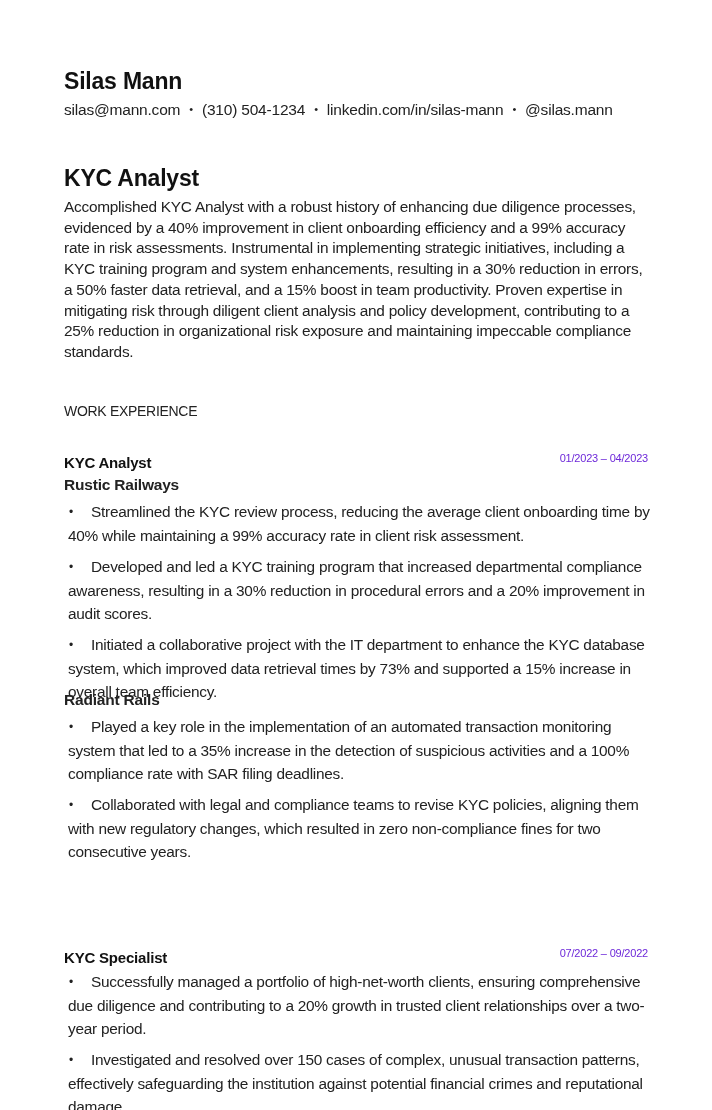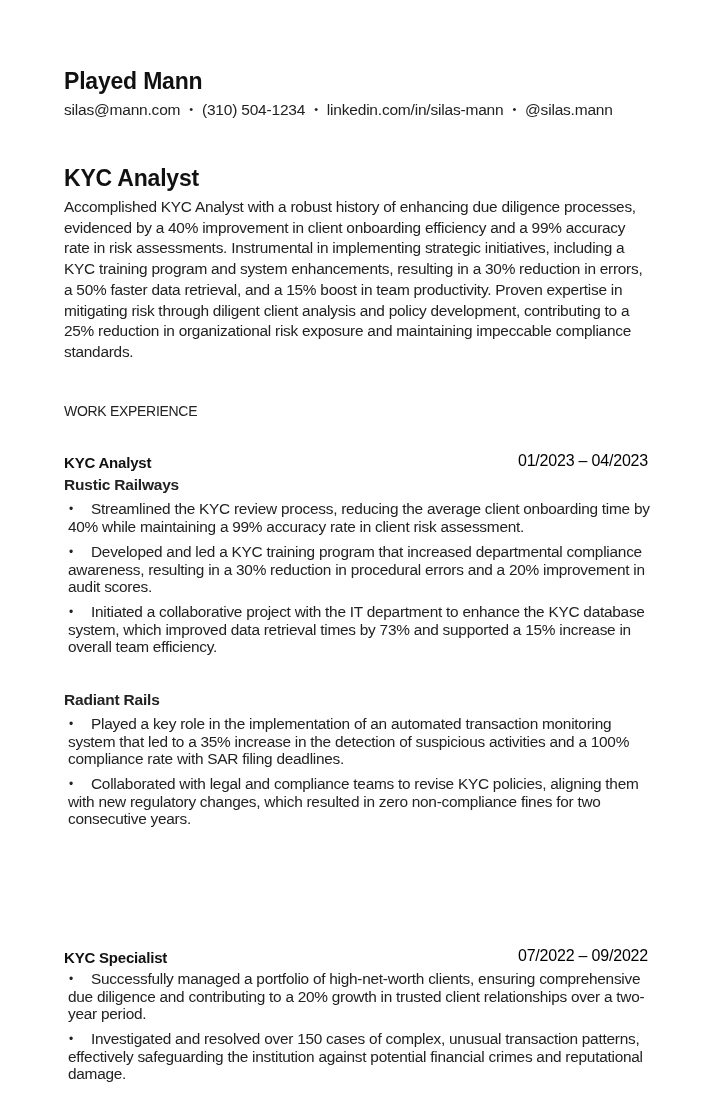--- a/index.html
+++ b/index.html
@@ -92,61 +92,61 @@
       font-size: 15px;
       font-weight: bold;
       color: #111;
       letter-spacing: -0.2px;
       white-space: nowrap;
     }
     .job-dates {
       position: absolute;
       right: 0;
       top: 0;
-      font-size: 16px;
-      color: #000000;
+      font-size: 11px;
+      color: #6d28d9;
       white-space: nowrap;
       letter-spacing: -0.2px;
       margin-left: 32px;
     }
     .job-company {
       font-size: 15.5px;
       color: #222;
       letter-spacing: -0.2px;
       line-height: 20px;
       margin-bottom: 5px;
       font-weight: bold;
     }
     .bullets {
       list-style: none;
       margin: 0;
       padding: 0 0 0 4px;
     }
     .bullet {
       font-size: 15.4px;
-      line-height: 17px;
+      line-height: 23px;
       color: #222;
       letter-spacing: -0.25px;
       margin-bottom: 8px;
       width: 584px;
     }
     .bullet .dot {
       display: inline-block;
       width: 22px;
       padding-left: 1px;
       font-size: 12px;
       vertical-align: 1px;
     }
   </style>
 </head>
 <body>
 
 <div class="page">
 
-  <div class="name">Played Mann</div>
+  <div class="name">Silas Mann</div>
 
   <div class="contact">
     <span>silas@mann.com</span><span class="sep">•</span><span>(310) 504-1234</span><span class="sep">•</span><span>linkedin.com/in/silas-mann</span><span class="sep">•</span><span>@silas.mann</span>
   </div>
 
   <div class="title">KYC Analyst</div>
 
   <p class="summary">Accomplished KYC Analyst with a robust history of enhancing due diligence processes, evidenced by a 40% improvement in client onboarding efficiency and a 99% accuracy rate in risk assessments. Instrumental in implementing strategic initiatives, including a KYC training program and system enhancements, resulting in a 30% reduction in errors, a 50% faster data retrieval, and a 15% boost in team productivity. Proven expertise in mitigating risk through diligent client analysis and policy development, contributing to a 25% reduction in organizational risk exposure and maintaining impeccable compliance standards.</p>
 
   <div class="section-heading">WORK EXPERIENCE</div>

